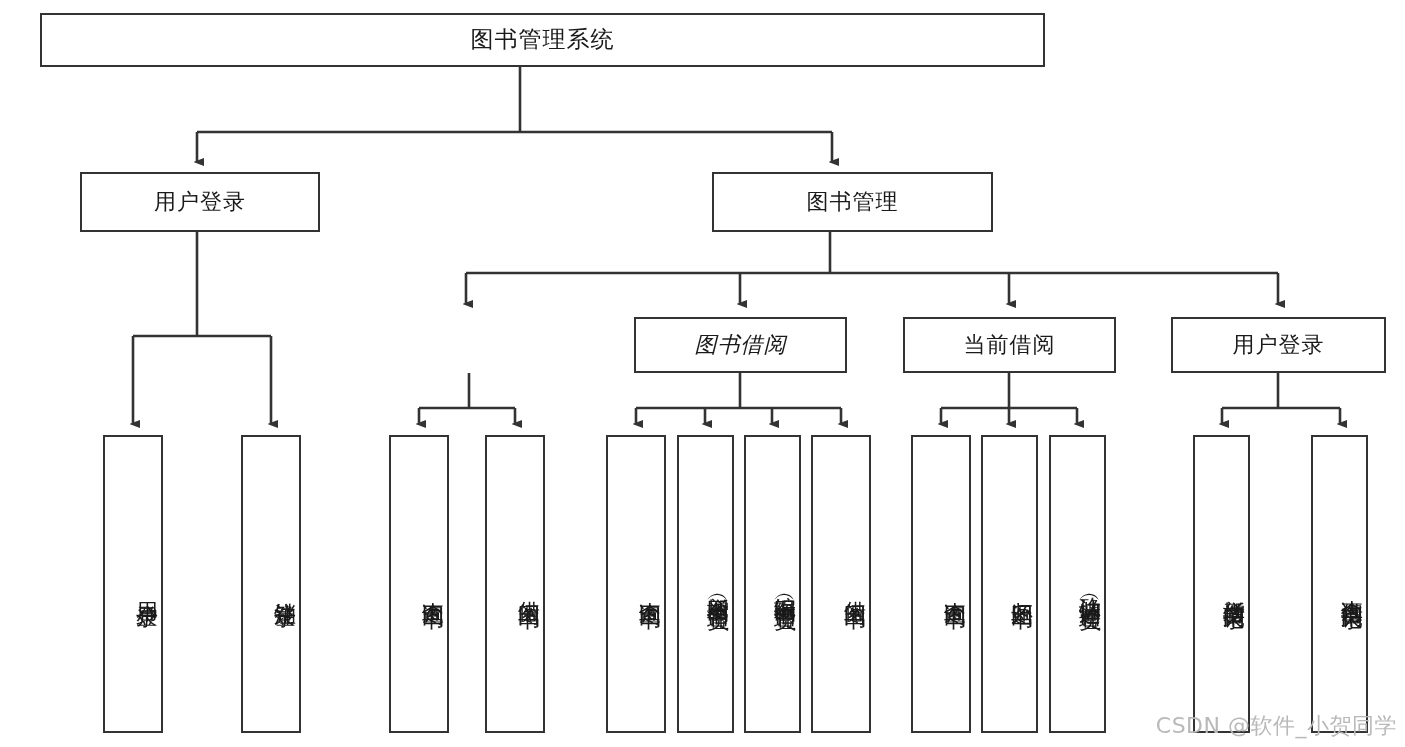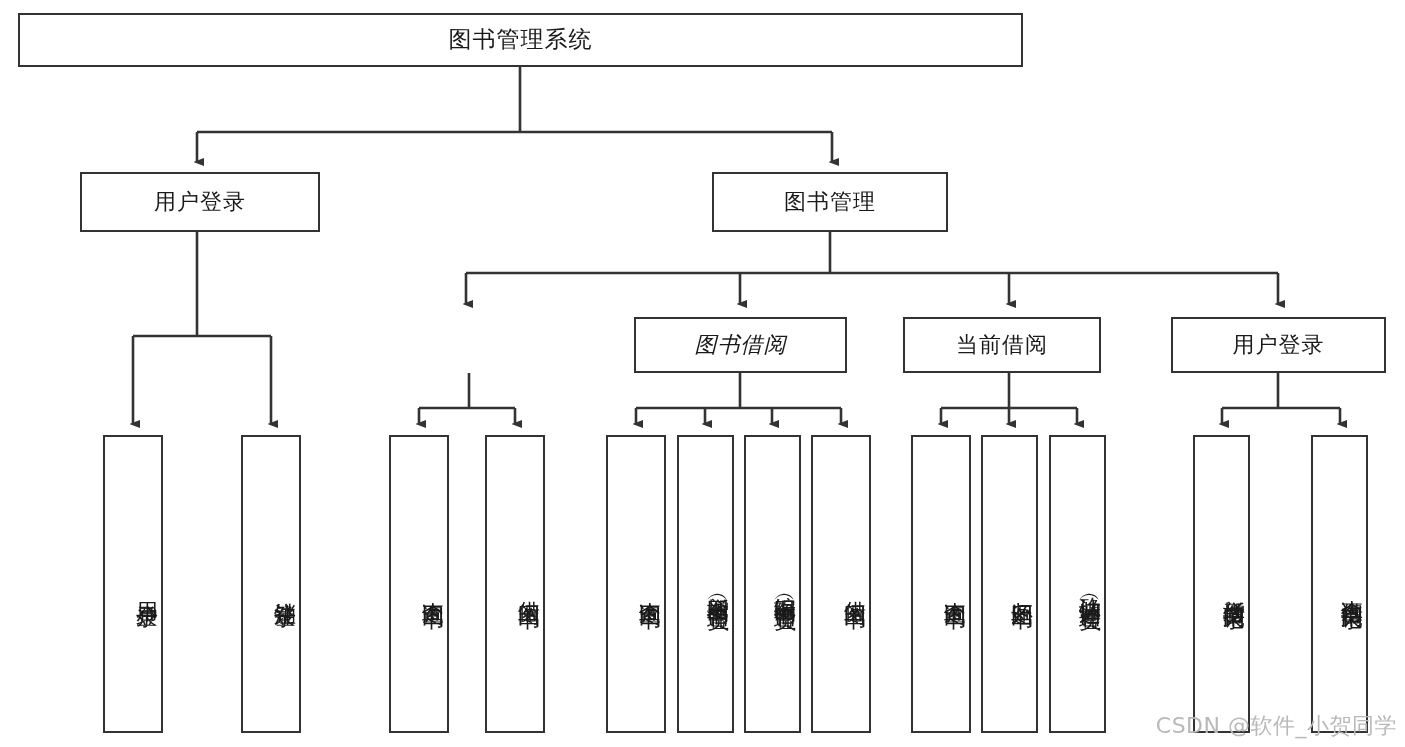--- a/index.html
+++ b/index.html
@@ -35,20 +35,21 @@
     color: #1a1a1a;
   }
   .node-h {
     font-size: 22px;
     line-height: 1.2;
     letter-spacing: 1px;
     white-space: nowrap;
   }
   .node-root {
     font-size: 23px;
+    margin-left: 22px;
   }
   .node-v {
     writing-mode: vertical-rl;
     text-orientation: upright;
     font-size: 22px;
     line-height: 1.25;
     letter-spacing: 2px;
     align-items: flex-start;
     justify-content: center;
     padding-top: 8px;
@@ -126,30 +127,30 @@
   </svg>
 
   <div class="node node-h node-root" style="left:18px; top:13px; width:1005px; height:54px;">
     <span>图书管理系统</span>
   </div>
 
   <div class="node node-h" style="left:80px; top:172px; width:240px; height:60px;">
     <span>用户登录</span>
   </div>
 
-  <div class="node node-h" style="left:712px; top:172px; width:236px; height:60px;">
+  <div class="node node-h" style="left:712px; top:172px; width:281px; height:60px;">
     <span>图书管理</span>
   </div>
 
 
   <div class="node node-h" style="left:634px; top:317px; width:213px; height:56px;font-style:italic;">
     <span>图书借阅</span>
   </div>
 
-  <div class="node node-h" style="left:903px; top:317px; width:198px; height:56px;">
+  <div class="node node-h" style="left:903px; top:317px; width:213px; height:56px;">
     <span>当前借阅</span>
   </div>
 
   <div class="node node-h" style="left:1171px; top:317px; width:215px; height:56px;">
     <span>用户登录</span>
   </div>
 
   <div class="node node-v" style="left:103px; top:435px; width:60px; height:298px;">
     <span class="vlabel">用户登录</span>
   </div>

